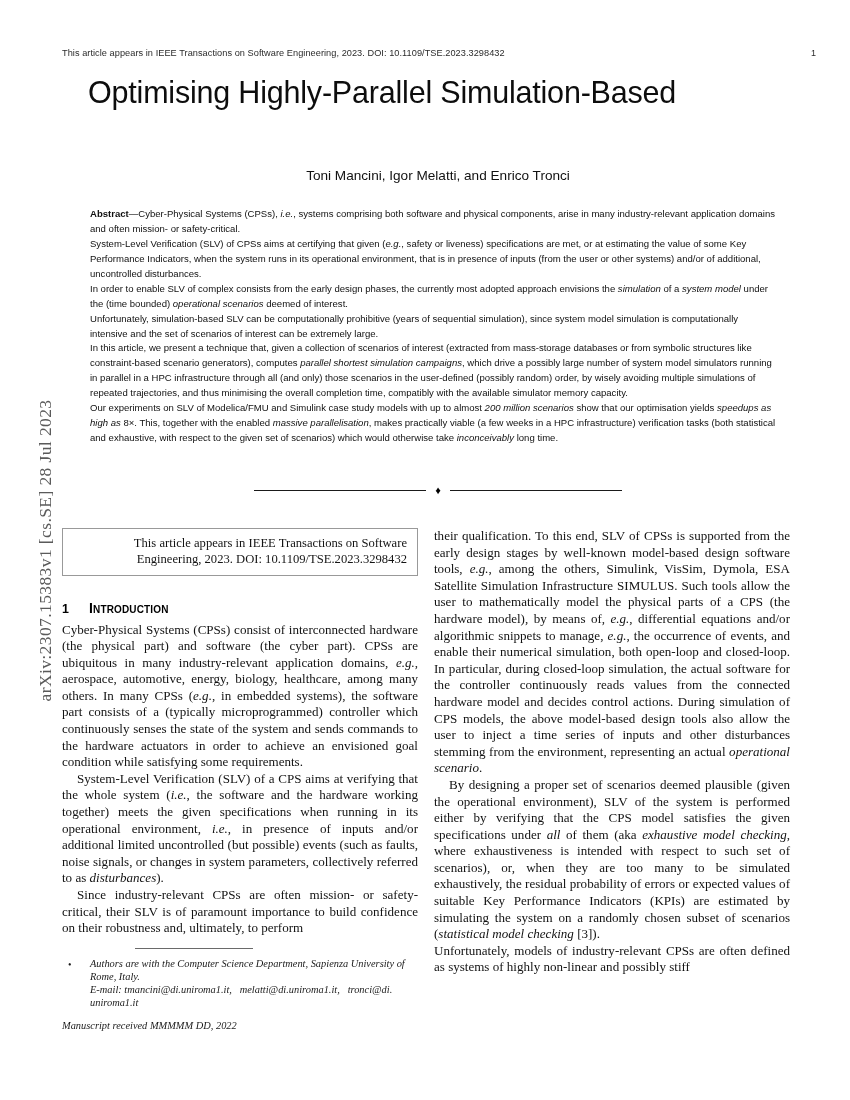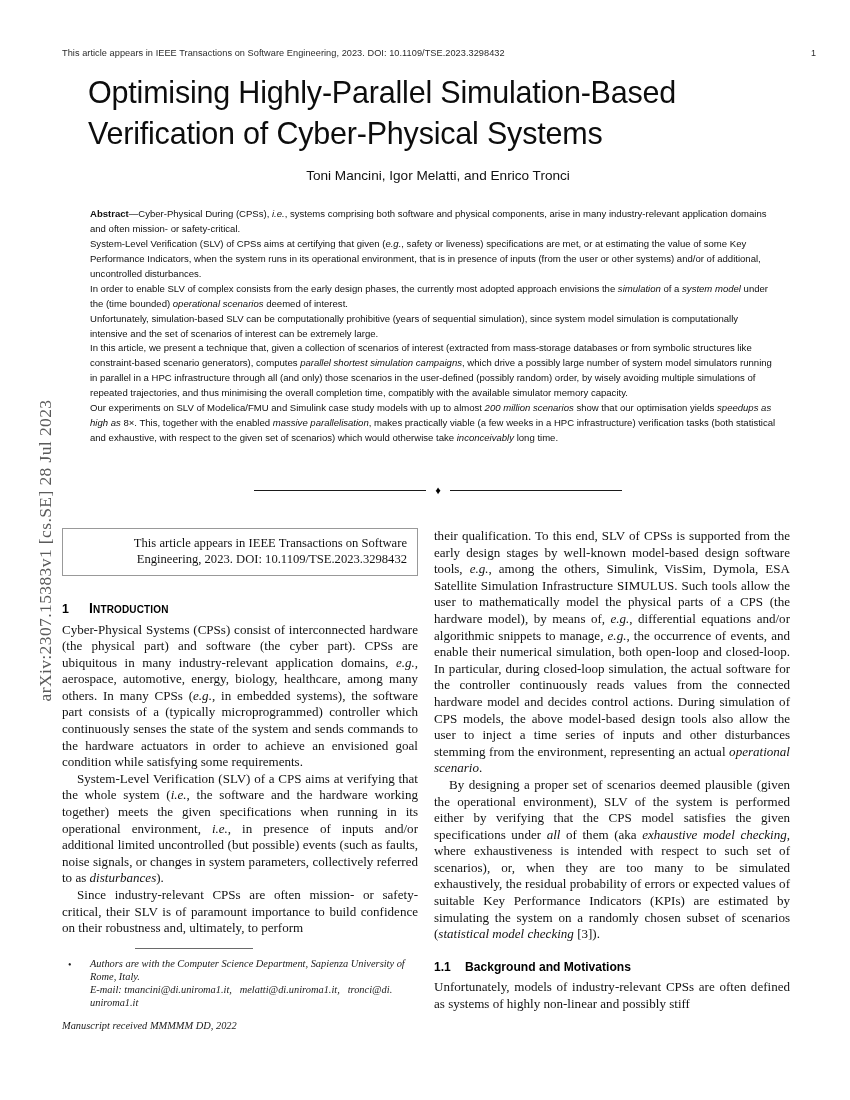--- a/index.html
+++ b/index.html
@@ -236,27 +236,26 @@
 
 <div class="page">
 
   <div class="running-head">
     <span>This article appears in IEEE Transactions on Software Engineering, 2023. DOI: 10.1109/TSE.2023.3298432</span>
     <span class="pageno">1</span>
   </div>
 
   <div class="title">
     <div>Optimising Highly-Parallel Simulation-Based</div>
-    <div>Verification of Cyber-Physical Systems</div>
   </div>
 
   <div class="authors">Toni Mancini, Igor Melatti, and Enrico Tronci</div>
 
   <div class="abstract">
-    <p><span class="lbl">Abstract</span><span>—</span><span>Cyber-Physical During (CPSs), </span><i>i.e.</i><span>, systems comprising both software and physical components, arise in many industry-relevant application domains and often mission- or safety-critical.</span></p>
+    <p><span class="lbl">Abstract</span><span>—</span><span>Cyber-Physical Systems (CPSs), </span><i>i.e.</i><span>, systems comprising both software and physical components, arise in many industry-relevant application domains and often mission- or safety-critical.</span></p>
     <p><span>System-Level Verification (SLV) of CPSs aims at certifying that given (</span><i>e.g.</i><span>, safety or liveness) specifications are met, or at estimating the value of some Key Performance Indicators, when the system runs in its operational environment, that is in presence of inputs (from the user or other systems) and/or of additional, uncontrolled disturbances.</span></p>
     <p><span>In order to enable SLV of complex consists from the early design phases, the currently most adopted approach envisions the </span><i>simulation</i><span> of a </span><i>system model</i><span> under the (time bounded) </span><i>operational scenarios</i><span> deemed of interest.</span></p>
     <p>Unfortunately, simulation-based SLV can be computationally prohibitive (years of sequential simulation), since system model simulation is computationally intensive and the set of scenarios of interest can be extremely large.</p>
     <p><span>In this article, we present a technique that, given a collection of scenarios of interest (extracted from mass-storage databases or from symbolic structures like constraint-based scenario generators), computes </span><i>parallel shortest simulation campaigns</i><span>, which drive a possibly large number of system model simulators running in parallel in a HPC infrastructure through all (and only) those scenarios in the user-defined (possibly random) order, by wisely avoiding multiple simulations of repeated trajectories, and thus minimising the overall completion time, compatibly with the available simulator memory capacity.</span></p>
     <p><span>Our experiments on SLV of Modelica/FMU and Simulink case study models with up to almost </span><i>200 million scenarios</i><span> show that our optimisation yields </span><i>speedups as high as</i><span> 8×. This, together with the enabled </span><i>massive parallelisation</i><span>, makes practically viable (a few weeks in a HPC infrastructure) verification tasks (both statistical and exhaustive, with respect to the given set of scenarios) which would otherwise take </span><i>inconceivably</i><span> long time.</span></p>
   </div>
 
   <div class="ornament">
     <div class="rule"></div>
     <div class="dia">♦</div>
@@ -282,24 +281,20 @@
       <p><span>System-Level Verification (SLV) of a CPS aims at verifying that the whole system (</span><i>i.e.</i><span>, the software and the hardware working together) meets the given specifications when running in its operational environment, </span><i>i.e.</i><span>, in presence of inputs and/or additional limited uncontrolled (but possible) events (such as faults, noise signals, or changes in system parameters, collectively referred to as </span><i>disturbances</i><span>).</span></p>
 
       <p>Since industry-relevant CPSs are often mission- or safety-critical, their SLV is of paramount importance to build confidence on their robustness and, ultimately, to perform</p>
     </div>
 
     <div class="col col-right">
       <p class="noindent"><span>their qualification. To this end, SLV of CPSs is supported from the early design stages by well-known model-based design software tools, </span><i>e.g.</i><span>, among the others, Simulink, VisSim, Dymola, ESA Satellite Simulation Infrastructure SIMULUS. Such tools allow the user to mathematically model the physical parts of a CPS (the hardware model), by means of, </span><i>e.g.</i><span>, differential equations and/or algorithmic snippets to manage, </span><i>e.g.</i><span>, the occurrence of events, and enable their numerical simulation, both open-loop and closed-loop. In particular, during closed-loop simulation, the actual software for the controller continuously reads values from the connected hardware model and decides control actions. During simulation of CPS models, the above model-based design tools also allow the user to inject a time series of inputs and other disturbances stemming from the environment, representing an actual </span><i>operational scenario</i><span>.</span></p>
 
       <p><span>By designing a proper set of scenarios deemed plausible (given the operational environment), SLV of the system is performed either by verifying that the CPS model satisfies the given specifications under </span><i>all</i><span> of them (aka </span><i>exhaustive model checking</i><span>, where exhaustiveness is intended with respect to such set of scenarios), or, when they are too many to be simulated exhaustively, the residual probability of errors or expected values of suitable Key Performance Indicators (KPIs) are estimated by simulating the system on a randomly chosen subset of scenarios (</span><i>statistical model checking</i><span> [3]).</span></p>
 
-      <div class="subsec-head">
-        <span class="num">1.1</span>
-        <span>Background and Motivations</span>
-      </div>
 
       <p class="noindent">Unfortunately, models of industry-relevant CPSs are often defined as systems of highly non-linear and possibly stiff</p>
     </div>
   </div>
 
   <div class="footnotes">
     <div class="fn-rule"></div>
     <div class="fn-item">
       <span class="fn-bullet">•</span>
       <span class="fn-body">

